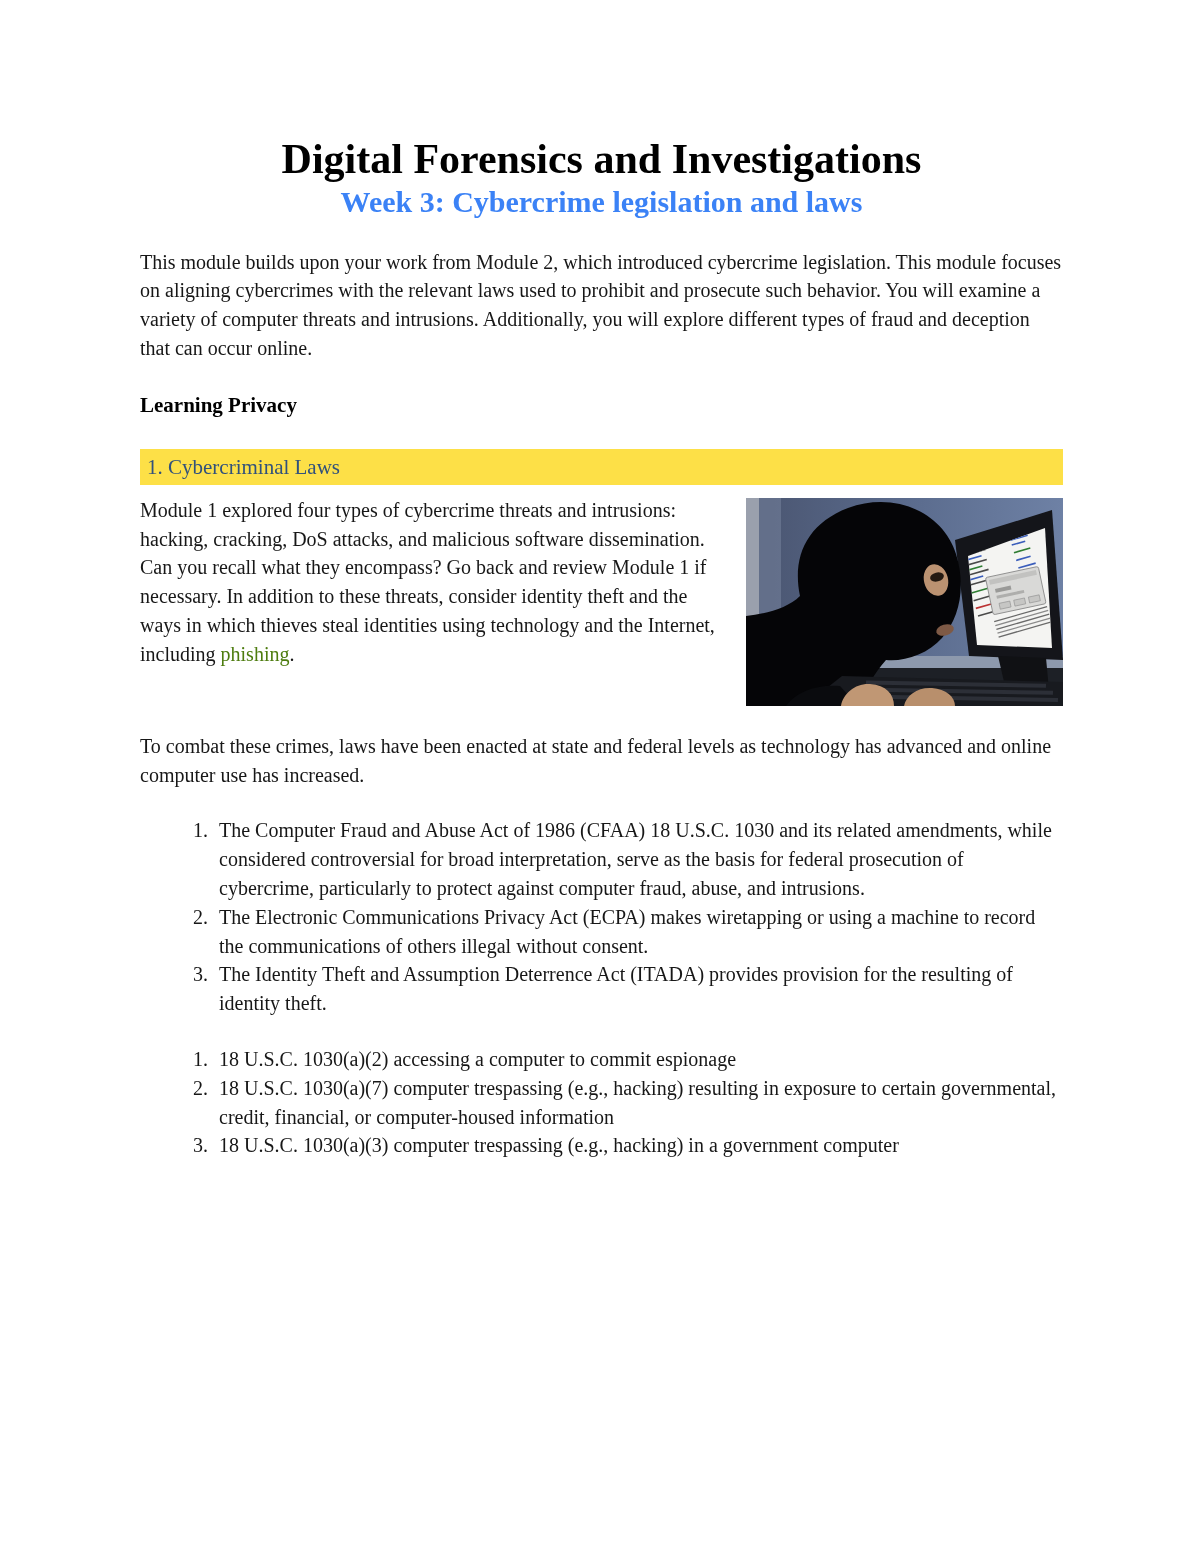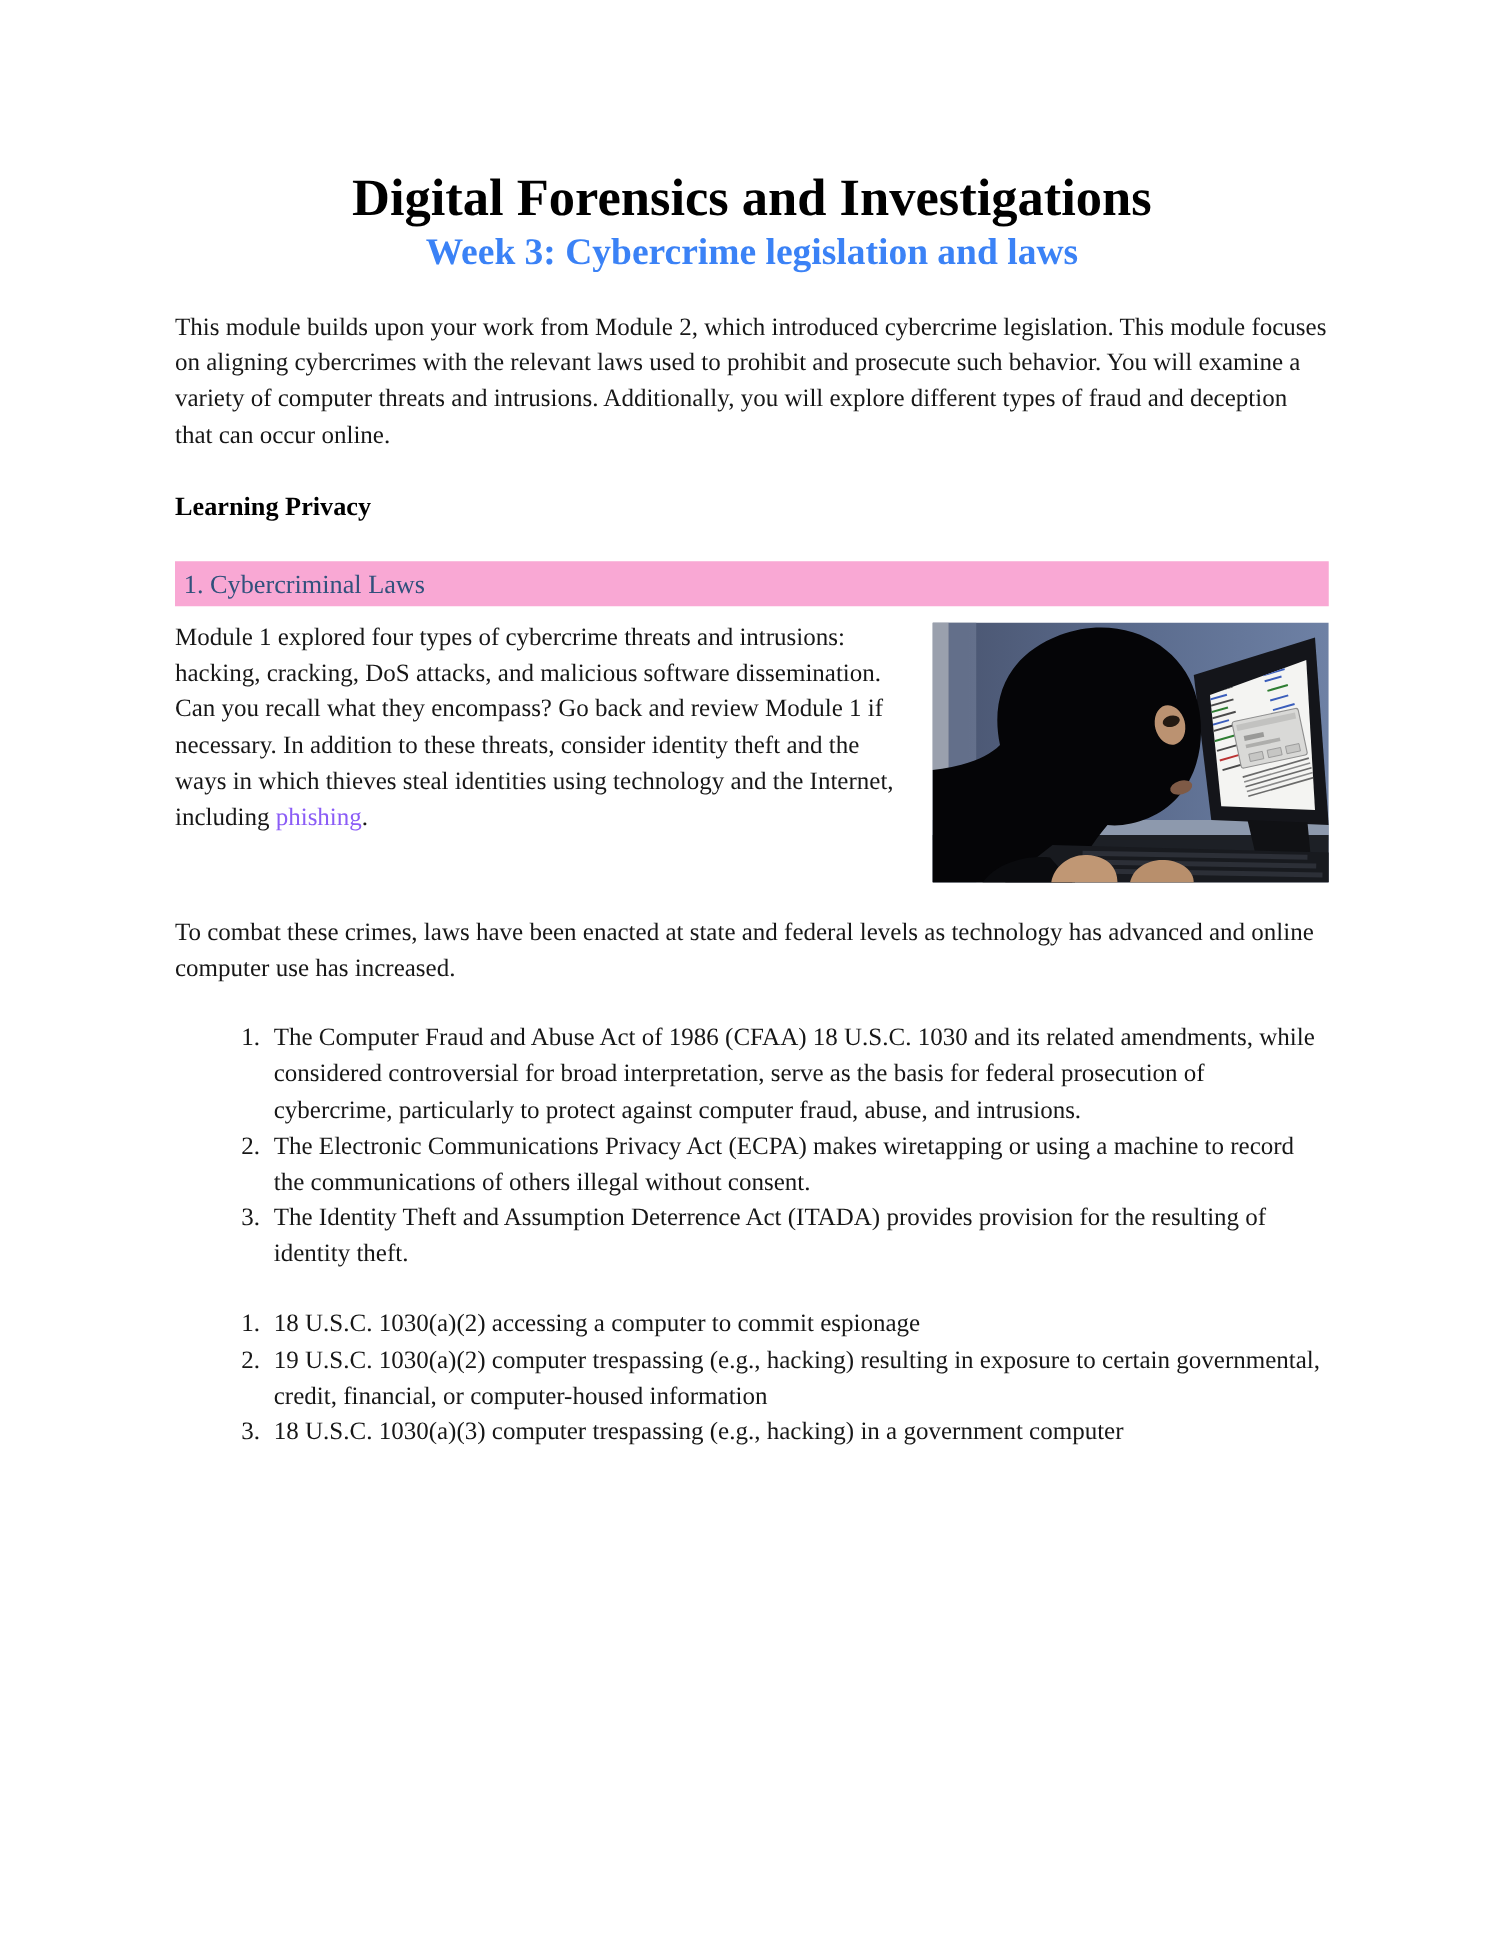--- a/index.html
+++ b/index.html
@@ -53,40 +53,40 @@
     padding-left: 73px;
   }
   ol.doc-list li {
     margin: 0;
     padding-left: 6px;
     font-size: 20px;
     line-height: 1.44;
   }
   .section-heading {
     margin: 31px 0 0 0;
-    background: #f9a8d4;
+    background: #fde047;
     color: #31517c;
     font-size: 21px;
     font-weight: normal;
     padding: 7px 8px 6px 7px;
     line-height: 1.1;
   }
   .section-body {
     margin-top: 11px;
   }
   .photo-frame {
     float: right;
     width: 317px;
     height: 208px;
     margin: 2px 0 26px 18px;
   }
   .photo-frame svg { display: block; }
   .clear-float { clear: both; }
   .link {
-    color: #8b5cf6;
+    color: #4d7c0f;
     cursor: pointer;
     text-decoration: none;
   }
 </style>
 </head>
 <body>
 
 <div class="page">
   <div class="content">
 
@@ -192,19 +192,19 @@
 
       <ol class="doc-list">
         <li>The Computer Fraud and Abuse Act of 1986 (CFAA) 18 U.S.C. 1030 and its related amendments, while considered controversial for broad interpretation, serve as the basis for federal prosecution of cybercrime, particularly to protect against computer fraud, abuse, and intrusions.</li>
         <li>The Electronic Communications Privacy Act (ECPA) makes wiretapping or using a machine to record the communications of others illegal without consent.</li>
         <li>The Identity Theft and Assumption Deterrence Act (ITADA) provides provision for the resulting of identity theft.</li>
       </ol>
 
 
       <ol class="doc-list">
         <li>18 U.S.C. 1030(a)(2) accessing a computer to commit espionage</li>
-        <li>19 U.S.C. 1030(a)(2) computer trespassing (e.g., hacking) resulting in exposure to certain governmental, credit, financial, or computer-housed information</li>
+        <li>18 U.S.C. 1030(a)(7) computer trespassing (e.g., hacking) resulting in exposure to certain governmental, credit, financial, or computer-housed information</li>
         <li>18 U.S.C. 1030(a)(3) computer trespassing (e.g., hacking) in a government computer</li>
       </ol>
 
     </div>
   </div>
 </div>
 
 </body></html>

